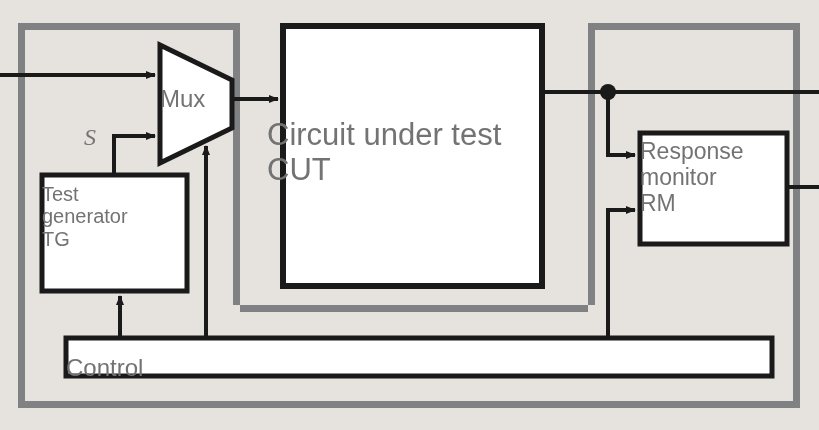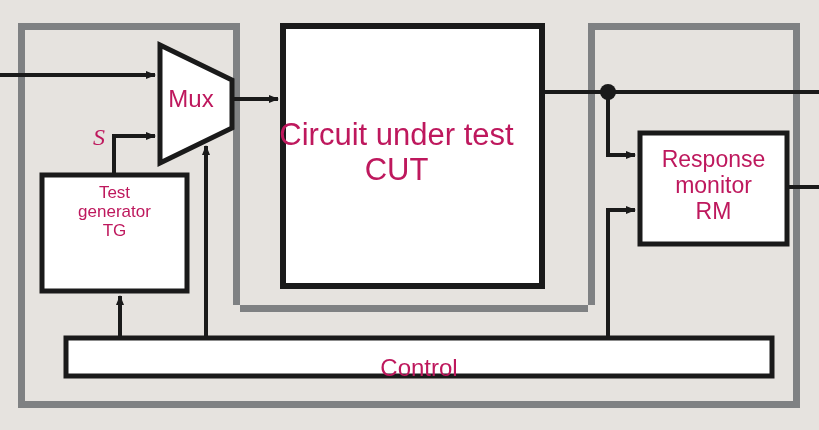--- a/index.html
+++ b/index.html
@@ -17,30 +17,30 @@
   }
   #svg-layer {
     position: absolute;
     left: 0;
     top: 0;
     width: 819px;
     height: 430px;
   }
   .blk-label {
     position: absolute;
-    text-align: center;
-    color: #be185d;
+    text-align: left;
+    color: #737373;
     line-height: 1.12;
     white-space: pre-line;
     pointer-events: none;
   }
   .lbl-cut   { left: 267px; top: 118px; width: 259px; font-size: 31px; }
   .lbl-mux   { left: 160px; top: 86px;  width: 62px;  font-size: 24px; }
-  .lbl-tg    { left: 42px;  top: 183px; width: 145px; font-size: 17px; }
-  .lbl-rm    { left: 640px; top: 139px; width: 147px; font-size: 23px; margin-top: 8px; }
+  .lbl-tg    { left: 42px;  top: 183px; width: 145px; font-size: 20px; }
+  .lbl-rm    { left: 640px; top: 139px; width: 147px; font-size: 23px; }
   .lbl-ctrl  { left: 66px;  top: 355px; width: 706px; font-size: 24px; }
   .lbl-s     { left: 84px;  top: 124px; width: 30px;  font-size: 24px;
                font-style: italic; font-family: "Liberation Serif", serif; }
 </style>
 </head>
 <body>
 
 <div id="canvas">
 
   <svg id="svg-layer" viewBox="0 0 819 430">

